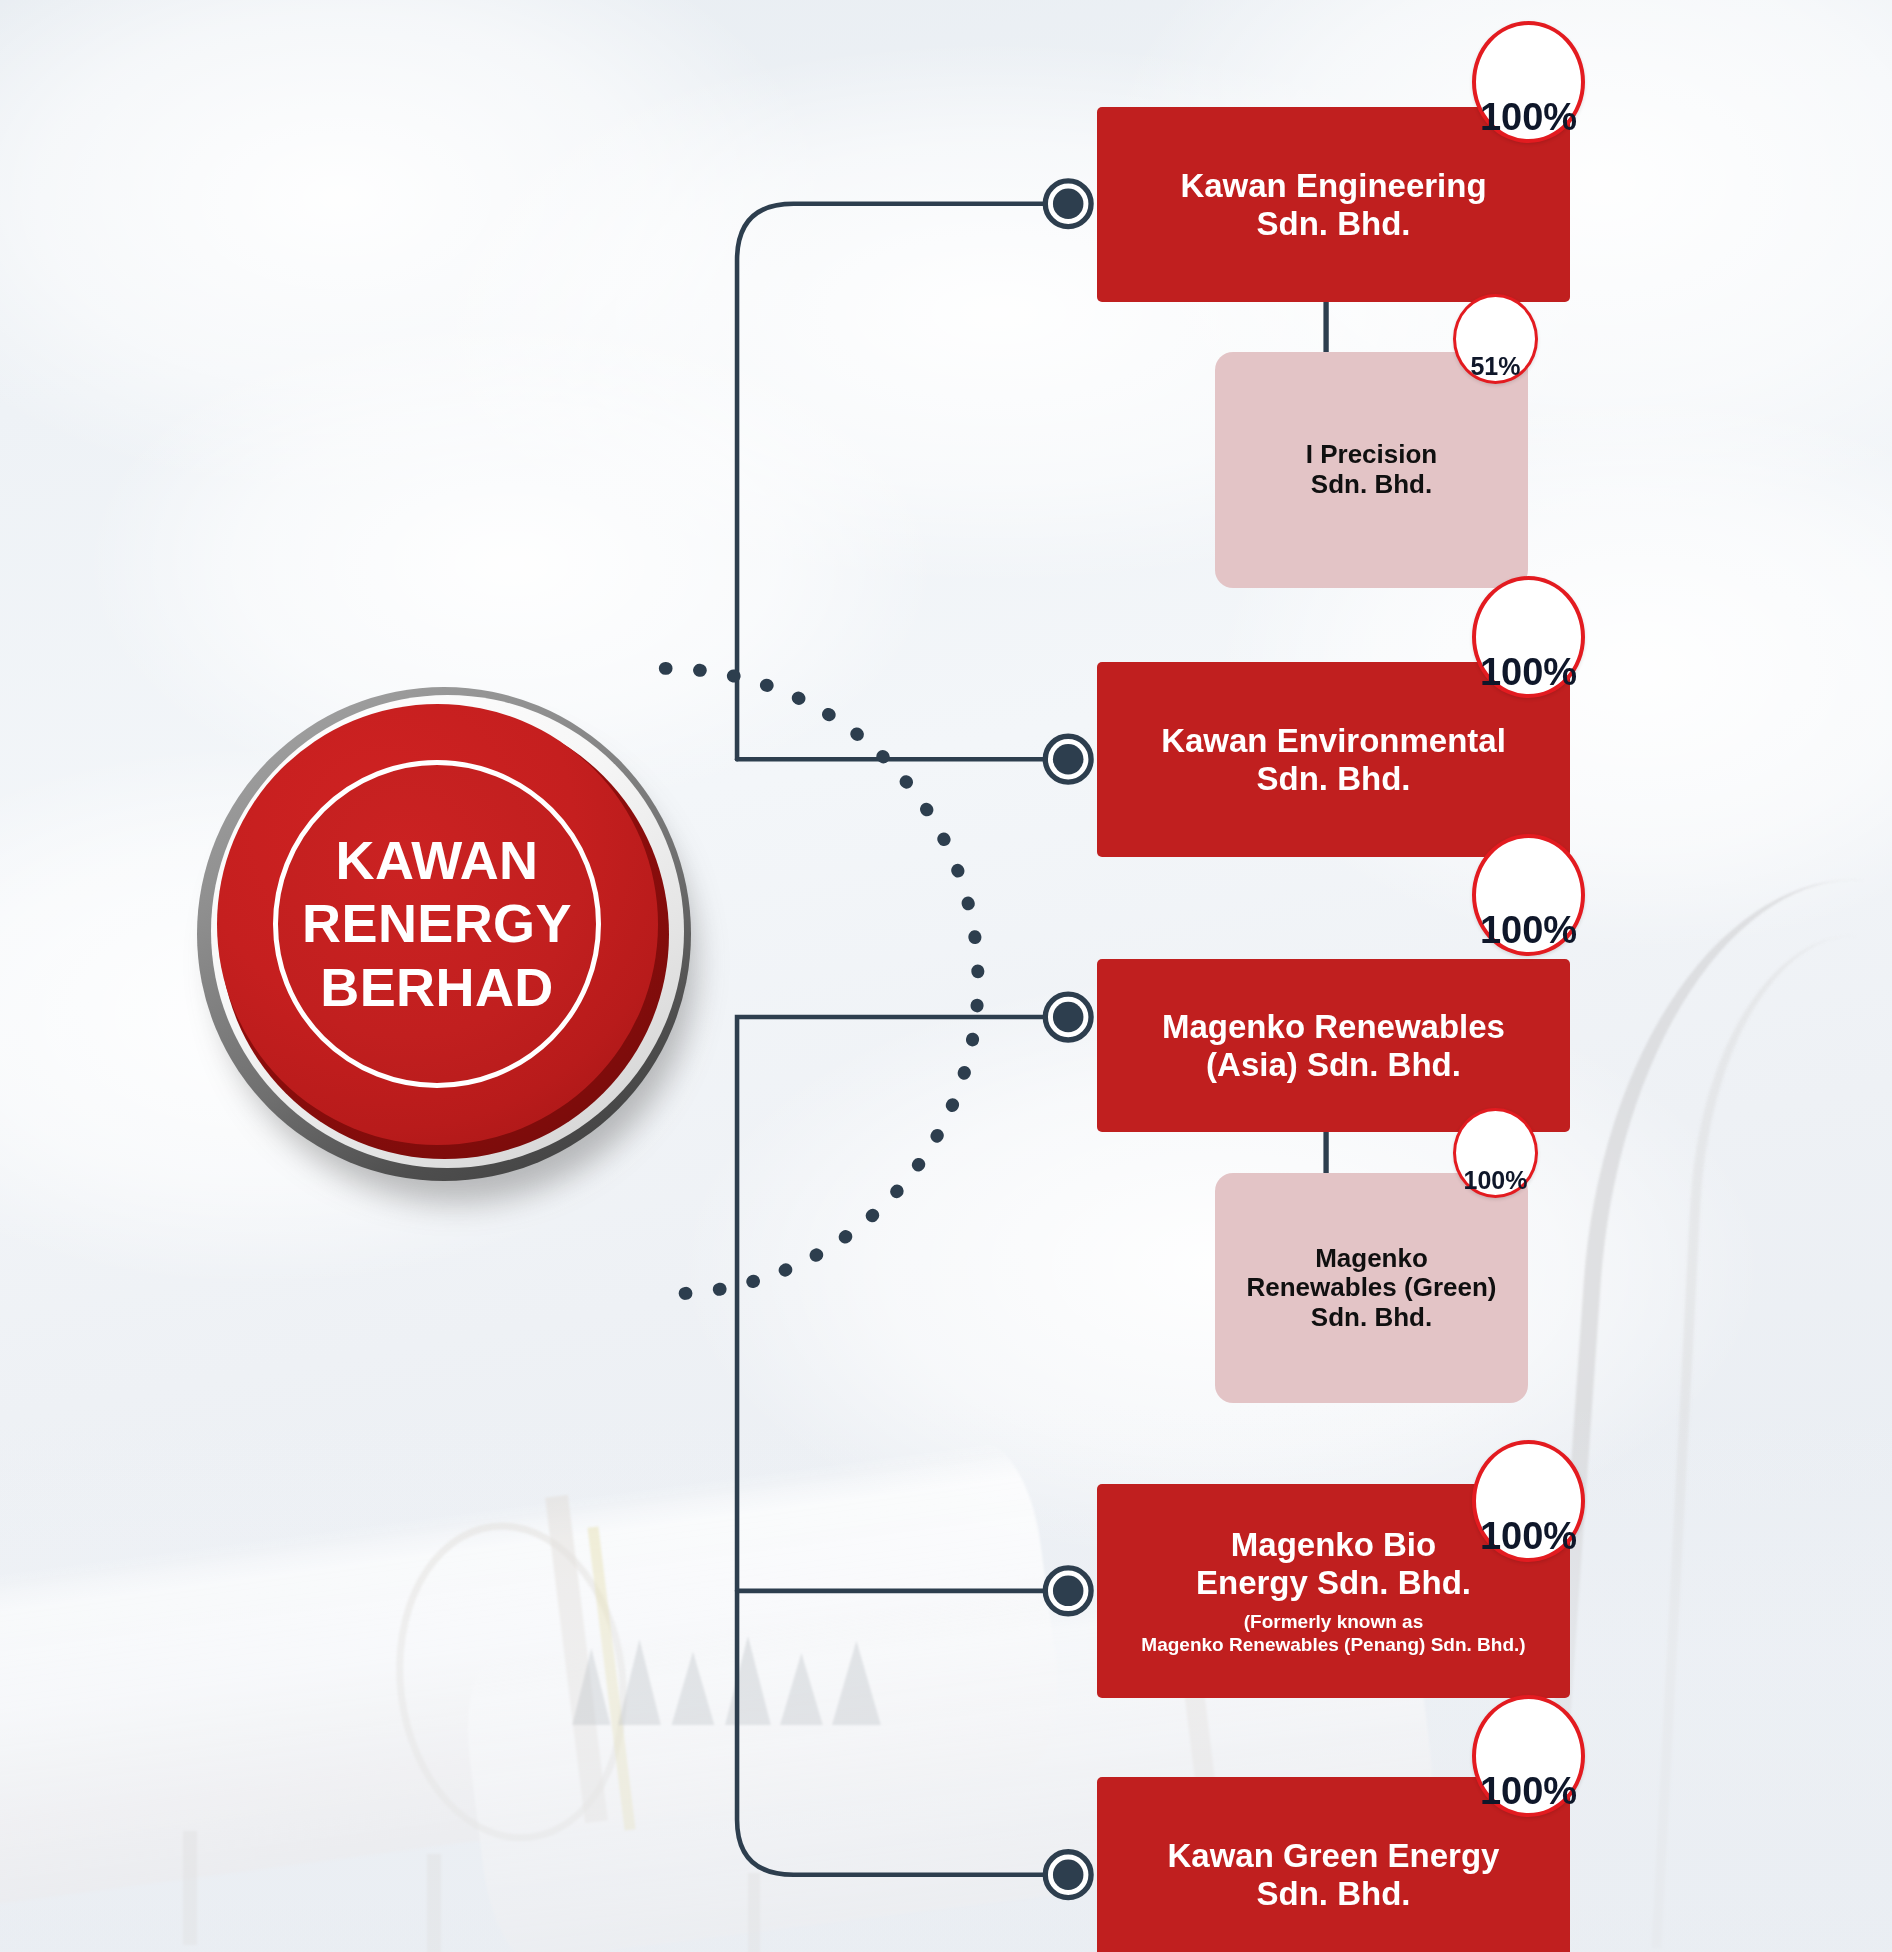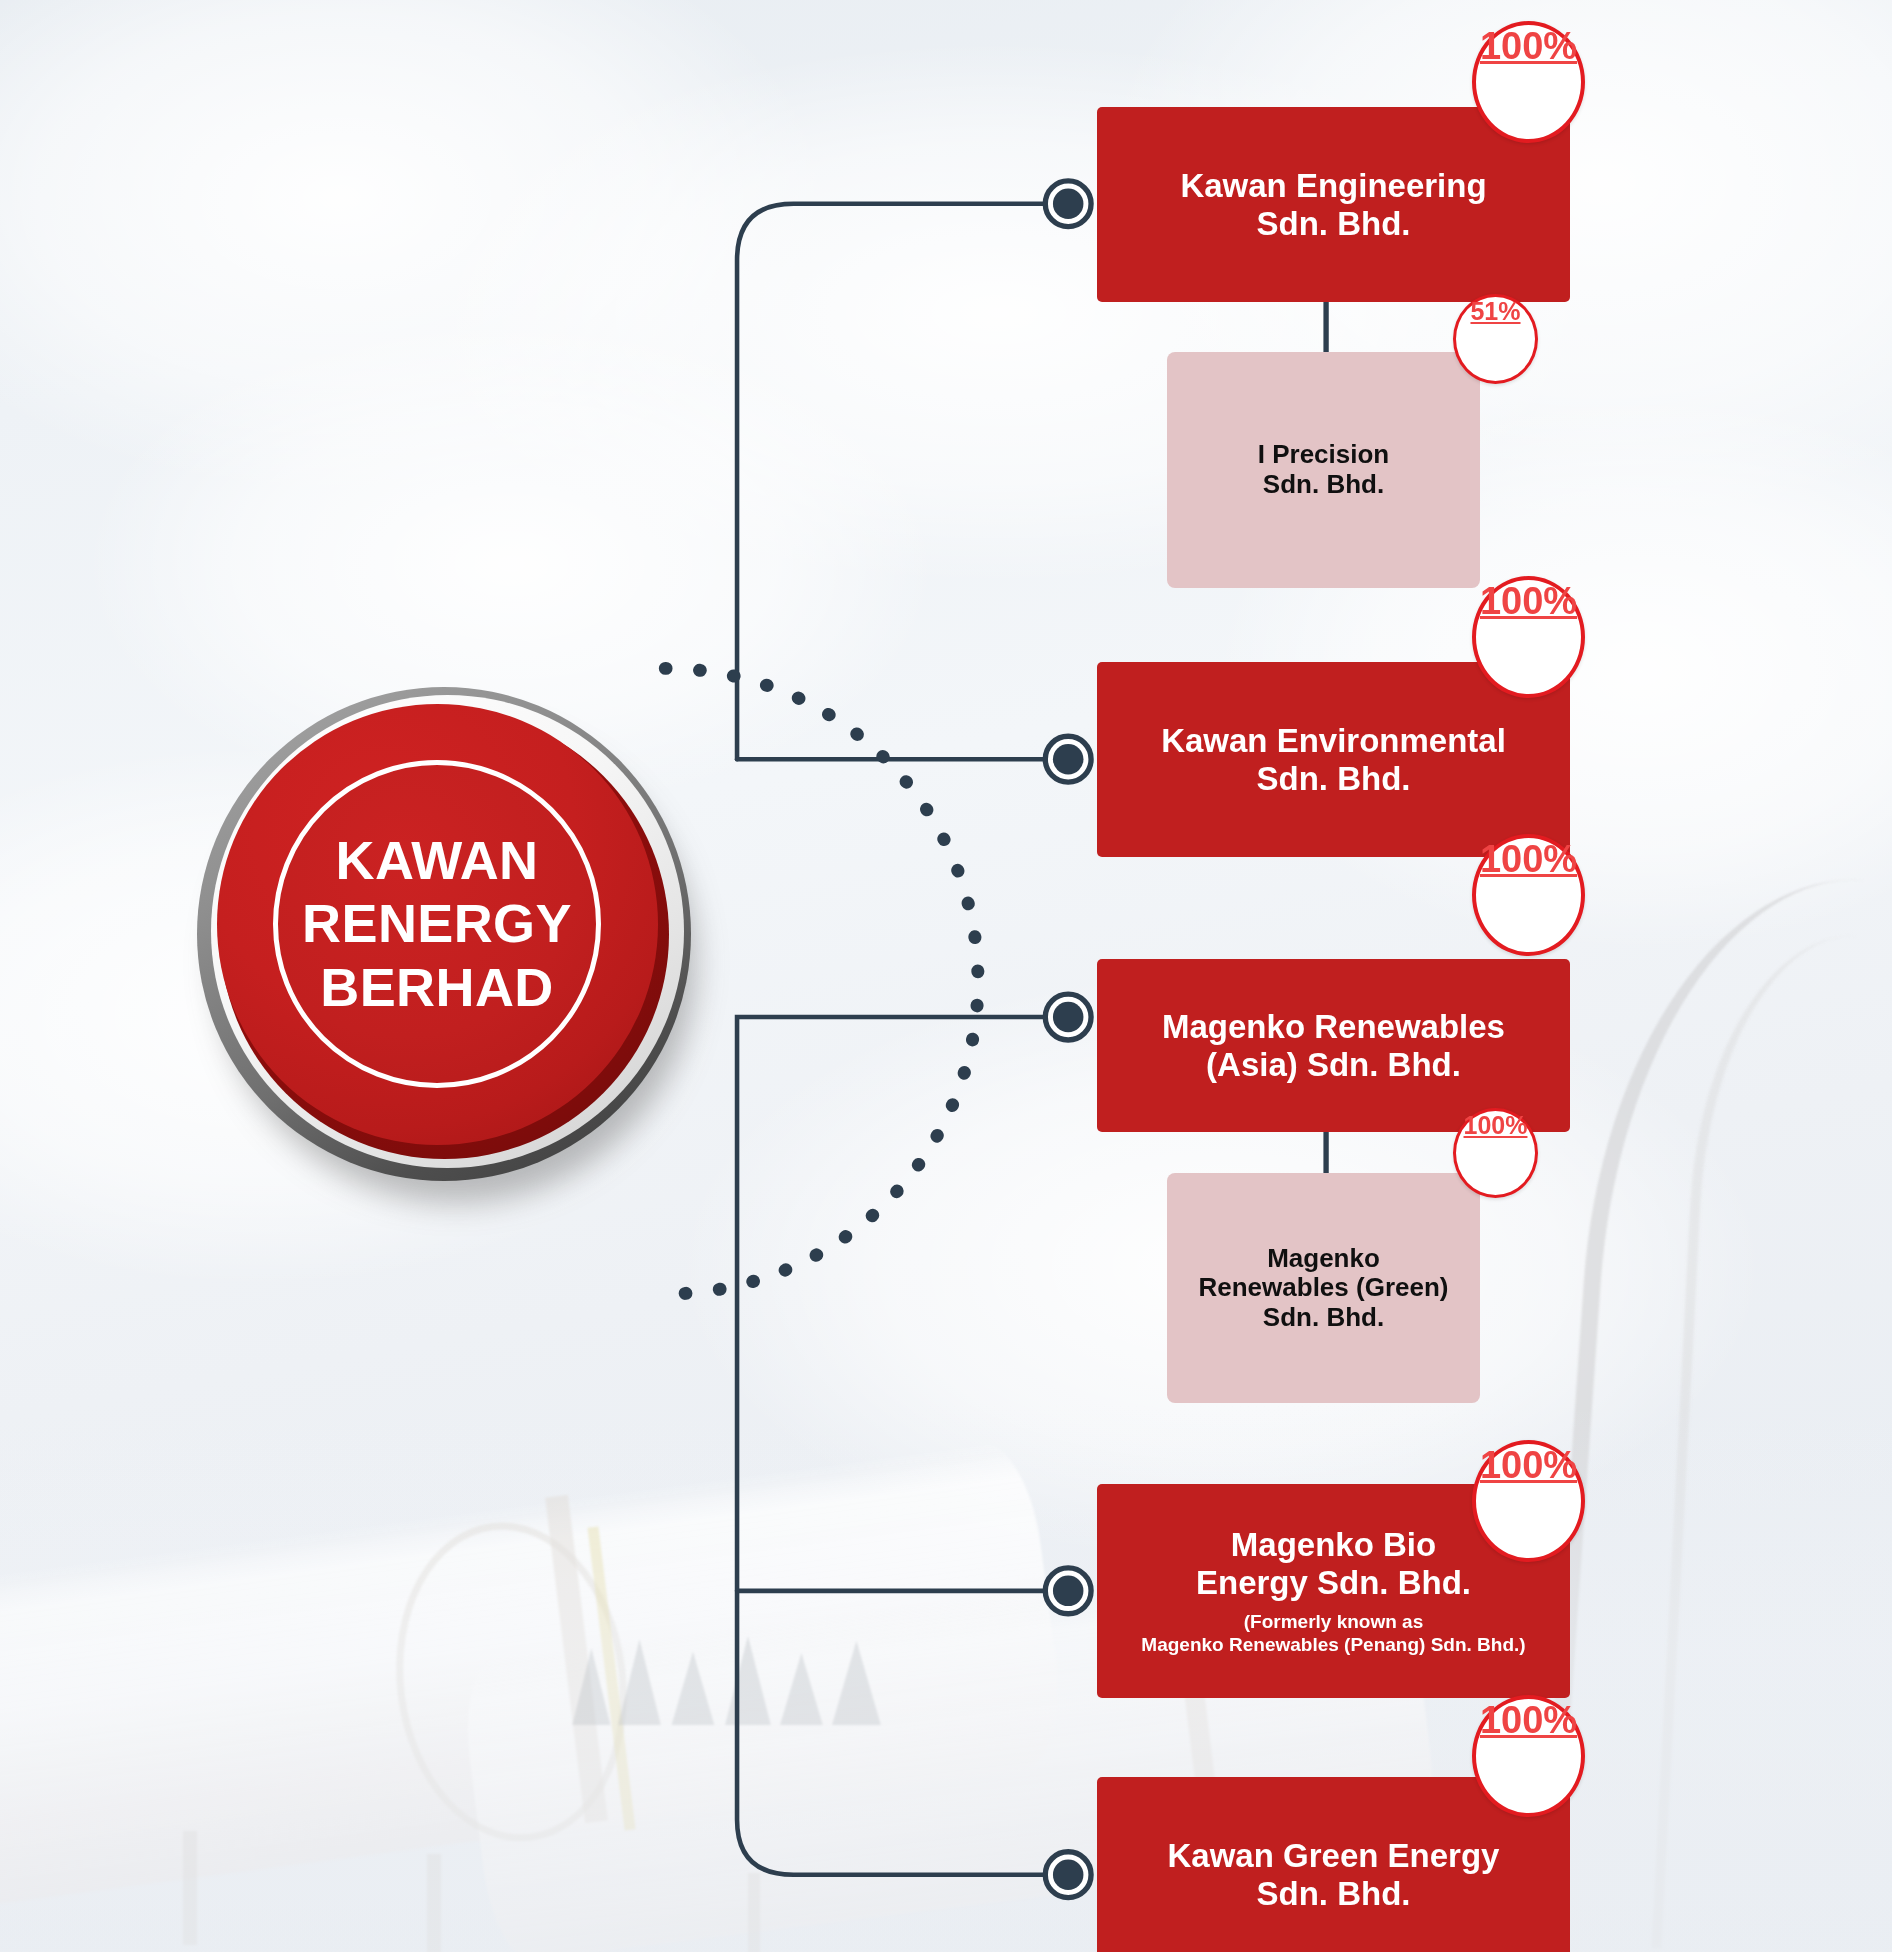--- a/index.html
+++ b/index.html
@@ -184,21 +184,22 @@
     text-align: center;
     padding: 6.1px 23px;
   }
   .node.primary {
     background: #c01f1f;
     color: #ffffff;
   }
   .node.secondary {
     background: #e3c4c6;
     color: #111111;
-    border-radius: 8px;
+    border-radius: 18px;
+    margin-left: 48px;
   }
   .node-title {
     font-weight: 700;
     line-height: 1.14;
     white-space: pre-line;
   }
   .node.primary .node-title { font-size: 33px; }
   .node.secondary .node-title { font-size: 26px; color: #101010; }
   .node-sub {
     margin-top: 10px;
@@ -208,26 +209,25 @@
     white-space: pre-line;
   }
 
   
   .badge {
     position: absolute;
     border-radius: 50%;
     background: #ffffff;
     border: 4.6px solid #e31b20;
     display: flex;
-    align-items: flex-start;
+    align-items: flex-end;
     justify-content: center;
-    color: #ef4444;
+    color: #0f172a;
     font-weight: 700;
     box-shadow: 0 1.5px 3.8px rgba(0,0,0,0.12);
-    text-decoration: underline;
   }
   .badge.lg { width: 113px; height: 122px; font-size: 38px; }
   .badge.sm { width: 85px; height: 90px; font-size: 25px; border-width: 3.8px; margin-left: 33px; }
 </style>
 </head>
 <body>
 
 <div id="stage">
 
   <div class="bg-layer">

